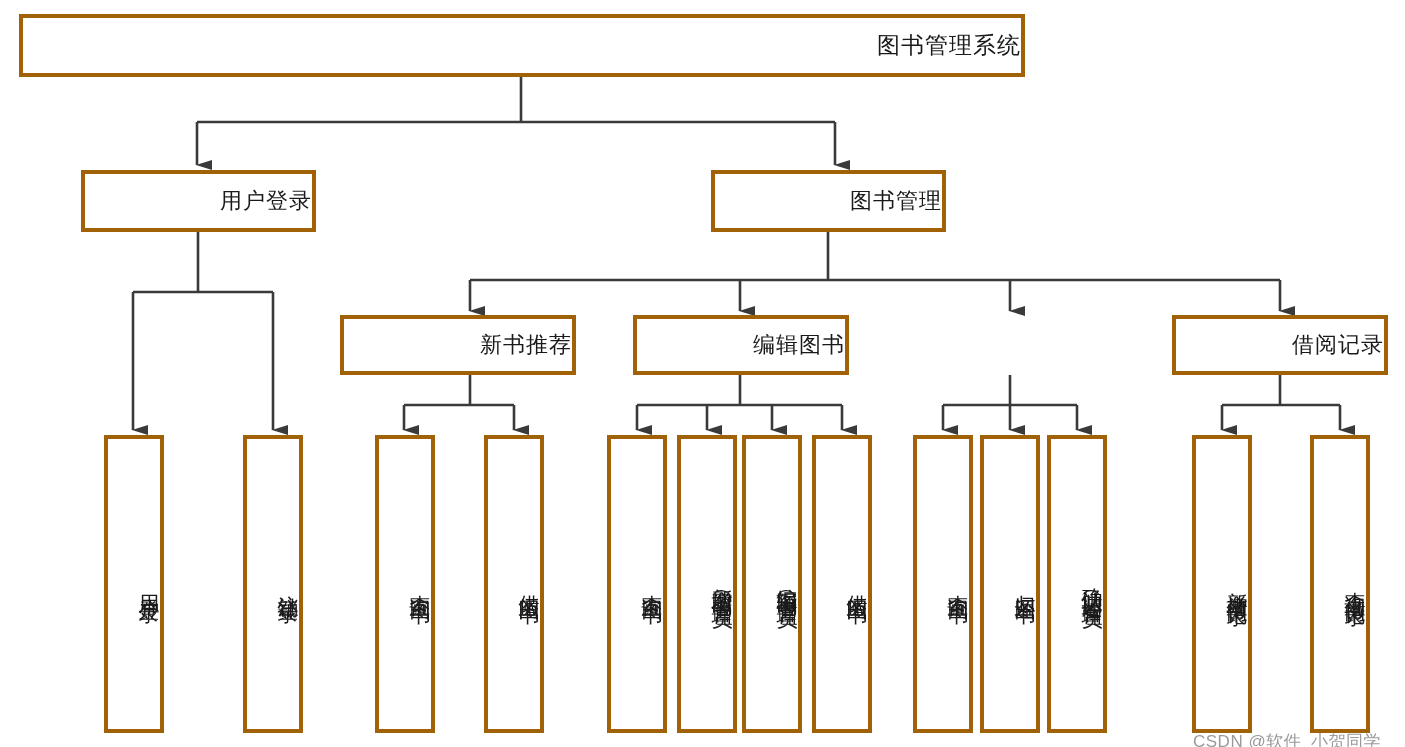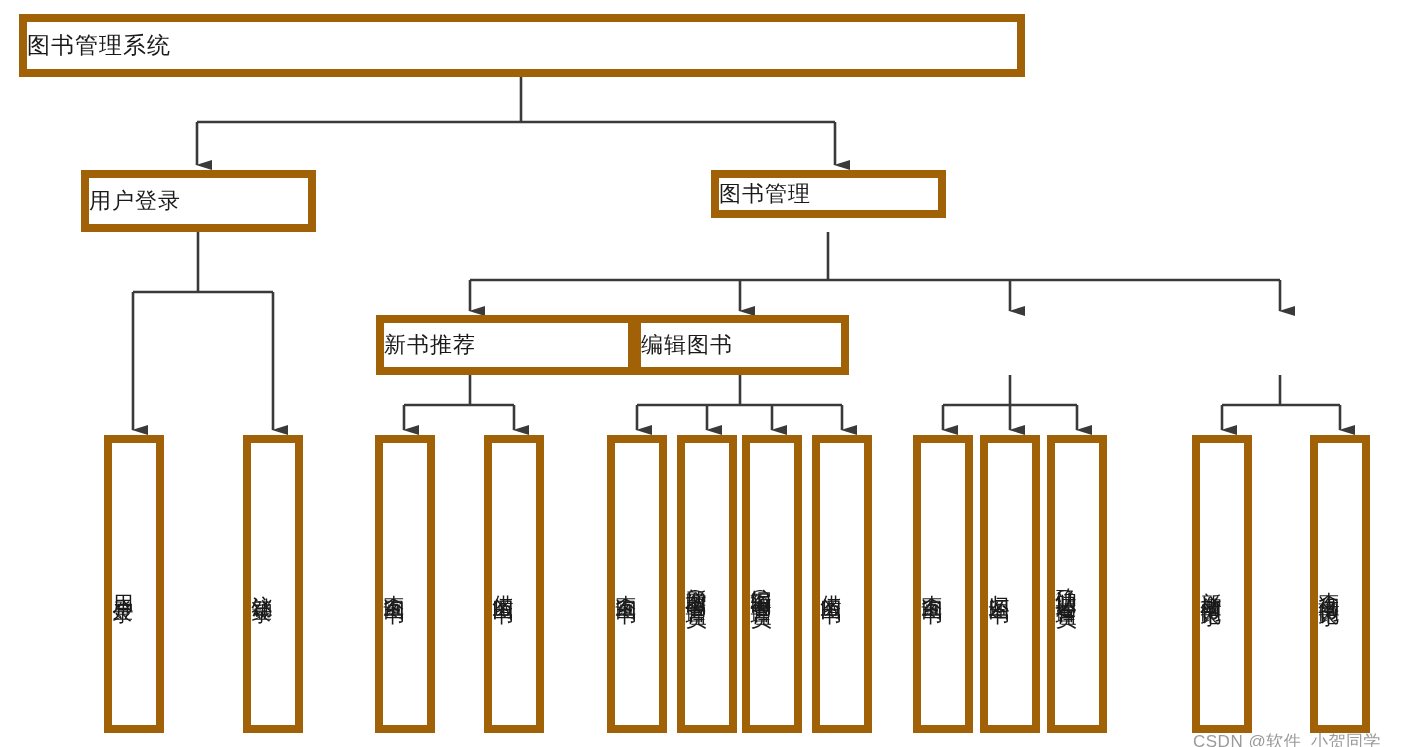--- a/index.html
+++ b/index.html
@@ -21,25 +21,25 @@
     position: absolute;
     left: 0;
     top: 0;
     width: 1405px;
     height: 747px;
     pointer-events: none;
   }
   .node {
     position: absolute;
     box-sizing: border-box;
-    border: 8px solid #a16207;
+    border: 4px solid #a16207;
     background: #ffffff;
     display: flex;
     align-items: center;
-    justify-content: flex-start;
+    justify-content: flex-end;
     color: #1a1a1a;
   }
   .node.h {
     
     font-size: 22px;
     letter-spacing: 1px;
   }
   .node.root {
     font-size: 23px;
   }
@@ -126,29 +126,32 @@
     </g>
   </svg>
 
   <div class="node h root" style="left:19px; top:14px; width:1006px; height:63px;">
     <span class="htext">图书管理系统</span>
   </div>
 
   <div class="node h" style="left:81px; top:170px; width:235px; height:62px;">
     <span class="htext">用户登录</span>
   </div>
-  <div class="node h" style="left:711px; top:170px; width:235px; height:48px;">
+  <div class="node h" style="left:711px; top:170px; width:235px; height:62px;">
     <span class="htext">图书管理</span>
   </div>
 
-  <div class="node h" style="left:376px; top:315px; width:260px; height:60px;">
+  <div class="node h" style="left:340px; top:315px; width:236px; height:60px;">
     <span class="htext">新书推荐</span>
   </div>
   <div class="node h" style="left:633px; top:315px; width:216px; height:60px;">
     <span class="htext">编辑图书</span>
+  </div>
+  <div class="node h" style="left:1172px; top:315px; width:216px; height:60px;">
+    <span class="htext">借阅记录</span>
   </div>
 
   <div class="node v" style="left:104px; top:435px; width:60px; height:298px;">
     <span class="vtext">用户登录</span>
   </div>
   <div class="node v" style="left:243px; top:435px; width:60px; height:298px;">
     <span class="vtext">注销登录</span>
   </div>
 
   <div class="node v" style="left:375px; top:435px; width:60px; height:298px;">

